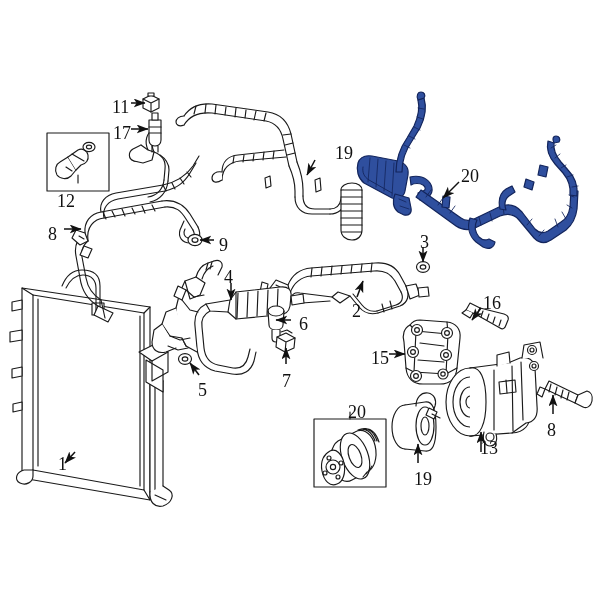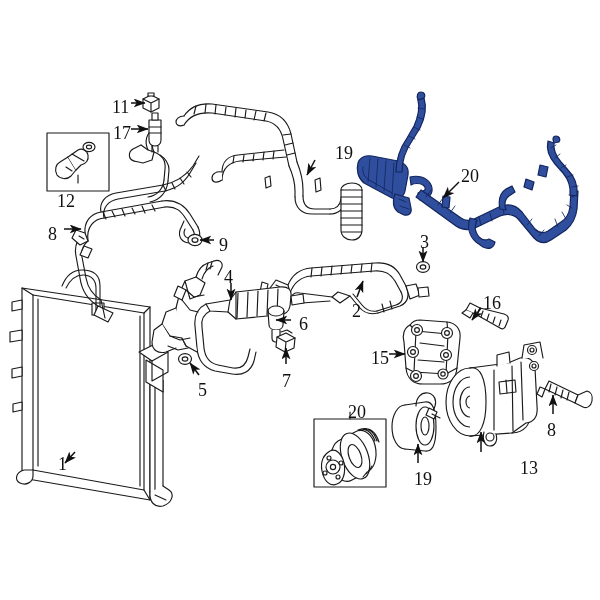--- a/index.html
+++ b/index.html
@@ -405,21 +405,21 @@
       <div class="lbl" style="left: 420px; top: 233px;">3</div>
       <div class="lbl" style="left: 224px; top: 268px;">4</div>
       <div class="lbl" style="left: 198px; top: 381px;">5</div>
       <div class="lbl" style="left: 299px; top: 315px;">6</div>
       <div class="lbl" style="left: 282px; top: 372px;">7</div>
       <div class="lbl" style="left: 48px; top: 225px;">8</div>
       <div class="lbl" style="left: 219px; top: 236px;">9</div>
       <div class="lbl" style="left: 113px; top: 124px;">17</div>
       <div class="lbl" style="left: 112px; top: 98px;">11</div>
       <div class="lbl" style="left: 57px; top: 192px;">12</div>
-      <div class="lbl" style="left: 480px; top: 459px; margin-left: 40px;">13</div>
+      <div class="lbl" style="left: 480px; top: 439px;">13</div>
       <div class="lbl" style="left: 547px; top: 421px;">8</div>
       <div class="lbl" style="left: 371px; top: 349px;">15</div>
       <div class="lbl" style="left: 483px; top: 294px;">16</div>
       <div class="lbl" style="left: 414px; top: 470px;">19</div>
       <div class="lbl" style="left: 348px; top: 403px;">20</div>
       <div class="lbl" style="left: 314px; top: 144px; margin-left: 21px;">19</div>
       <div class="lbl" style="left: 461px; top: 167px;">20</div>
     </div>
 
 </div>

